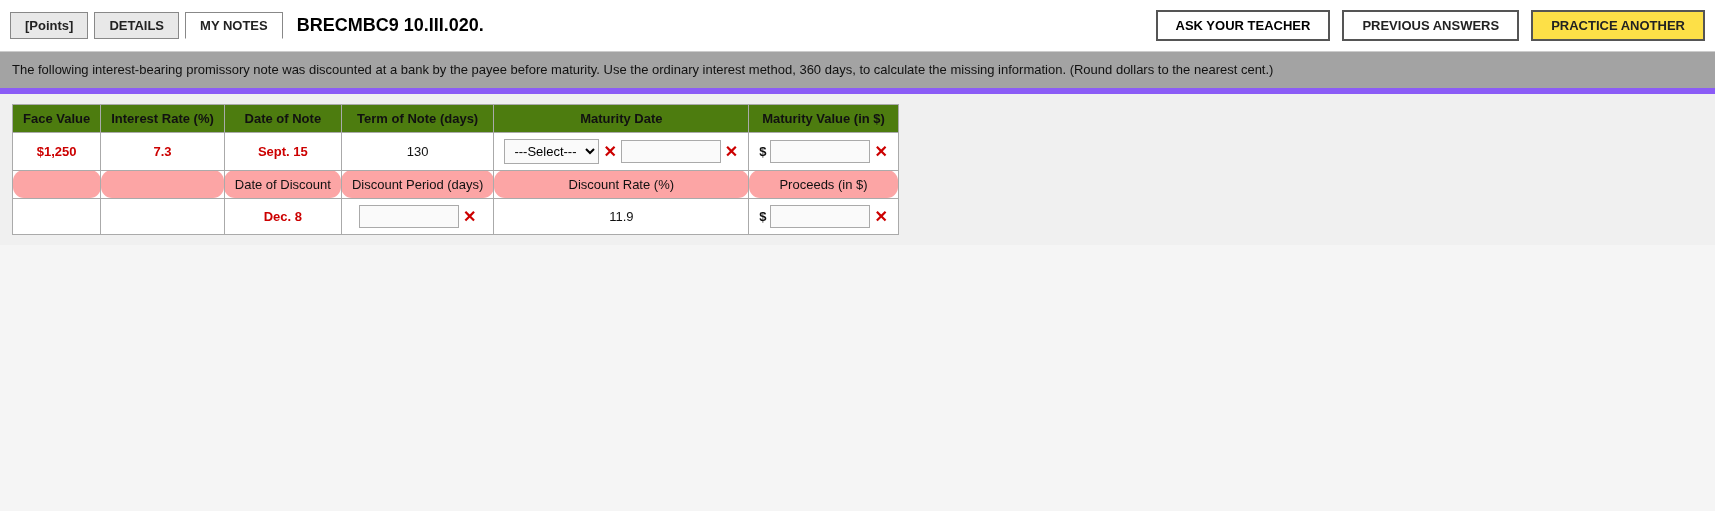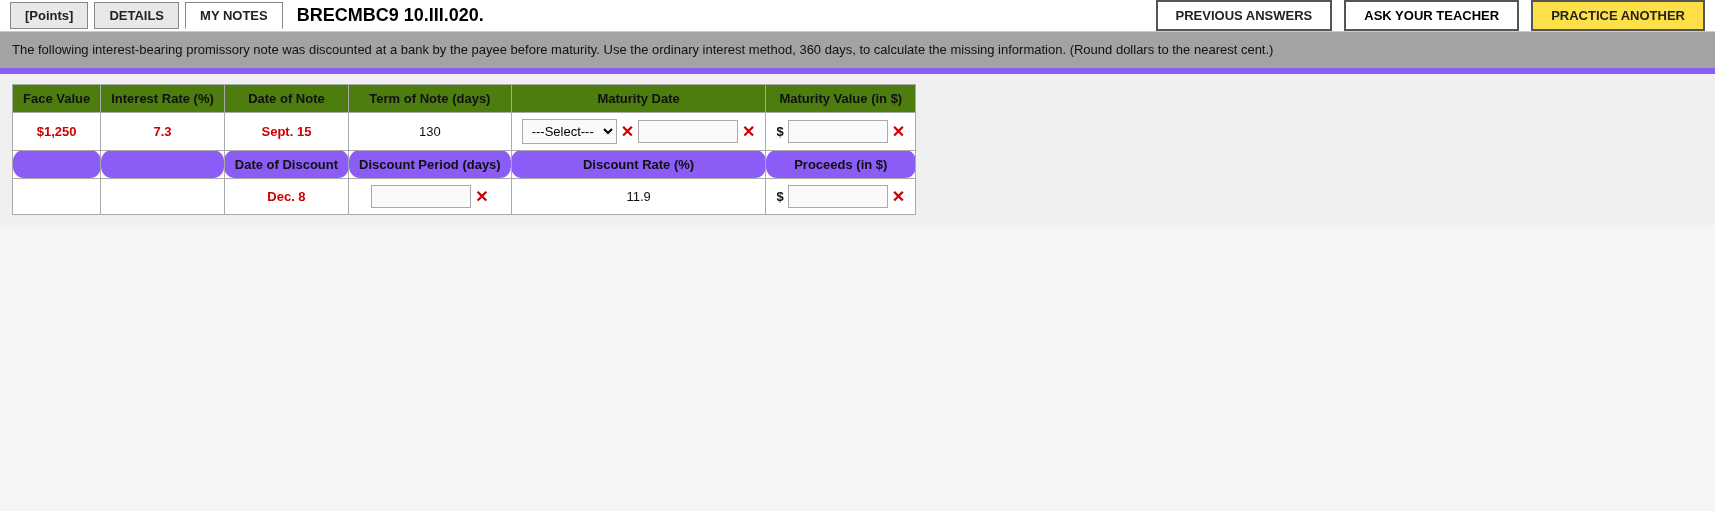--- a/index.html
+++ b/index.html
@@ -11,21 +11,21 @@
       width: 1715px;
       min-height: 511px;
       overflow-x: hidden;
     }
 
     .top-bar {
       display: flex;
       align-items: center;
       background: #fff;
       border-bottom: 1px solid #ccc;
-      padding: 0 10px;
+      padding: 10px 10px;
       gap: 6px;
     }
 
     .tab-btn {
       padding: 5px 14px;
       border: 1px solid #888;
       background: #e8e8e8;
       cursor: pointer;
       font-size: 13px;
       font-weight: bold;
@@ -131,41 +131,41 @@
       font-size: 16px;
       font-weight: bold;
       cursor: pointer;
     }
 
     .dollar-sign {
       font-weight: bold;
     }
 
     .sub-headers td {
-      background: #8b5cf6;
-      font-weight: bold;
+      background: #fca5a5;
+      font-weight: normal;
       border-radius: 11px;
     }
 
     .date-value {
       color: #c00;
       font-weight: bold;
     }
   </style>
 </head>
 <body>
 
 <div class="top-bar">
   <button class="tab-btn">[Points]</button>
   <button class="tab-btn">DETAILS</button>
   <button class="tab-btn active">MY NOTES</button>
   <span class="problem-id">BRECMBC9 10.III.020.</span>
   <div class="spacer"></div>
+  <button class="action-btn ask-teacher">ASK YOUR TEACHER</button>
   <button class="action-btn">PREVIOUS ANSWERS</button>
-  <button class="action-btn ask-teacher">ASK YOUR TEACHER</button>
   <button class="action-btn practice">PRACTICE ANOTHER</button>
 </div>
 
 <div class="description">
   <span>The following interest-bearing promissory note was discounted at a bank by the payee before maturity. Use the ordinary interest method, 360 days, to calculate the missing information. (Round dollars to the nearest cent.)</span>
 </div>
 
 <div class="main-content">
   <table>
 

